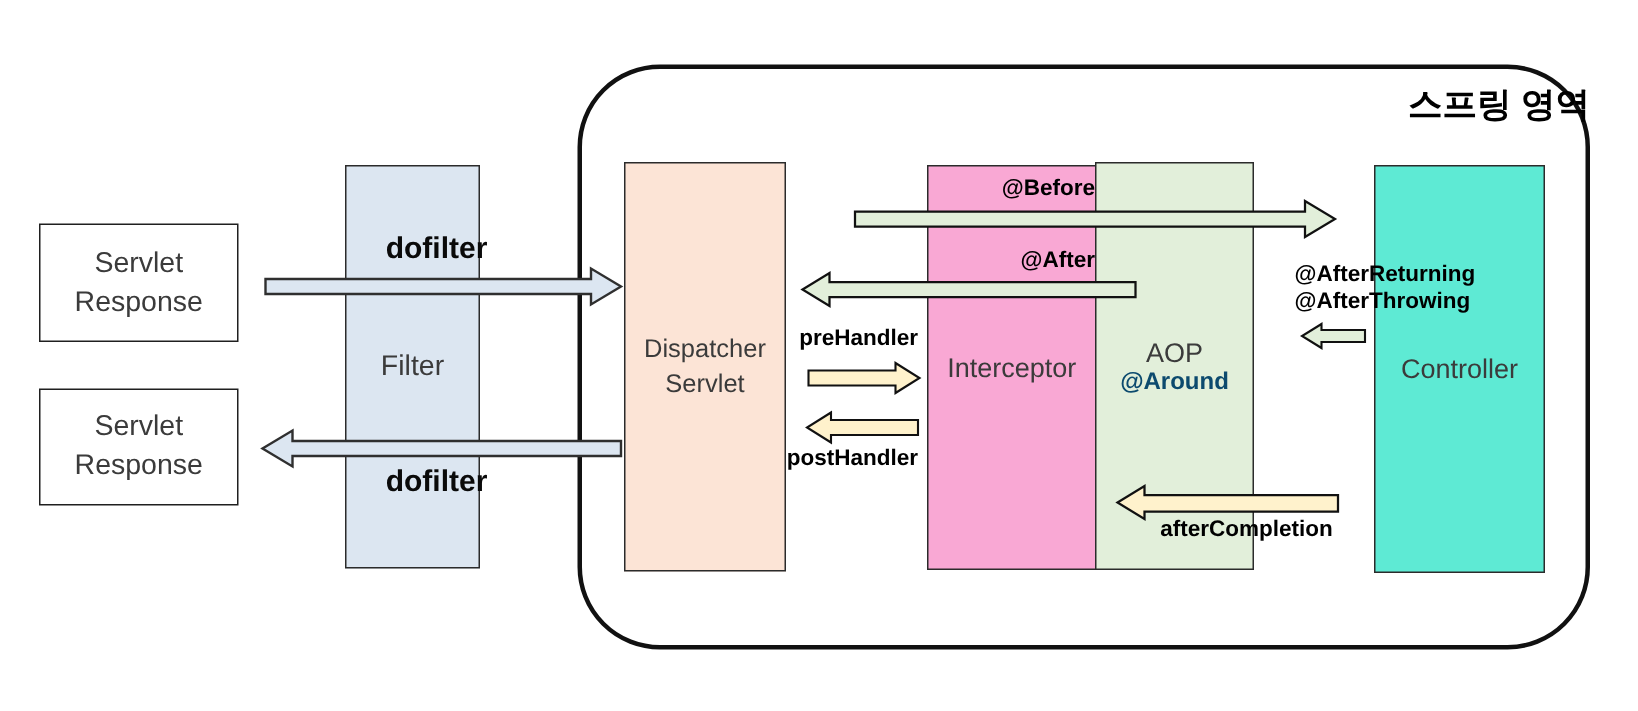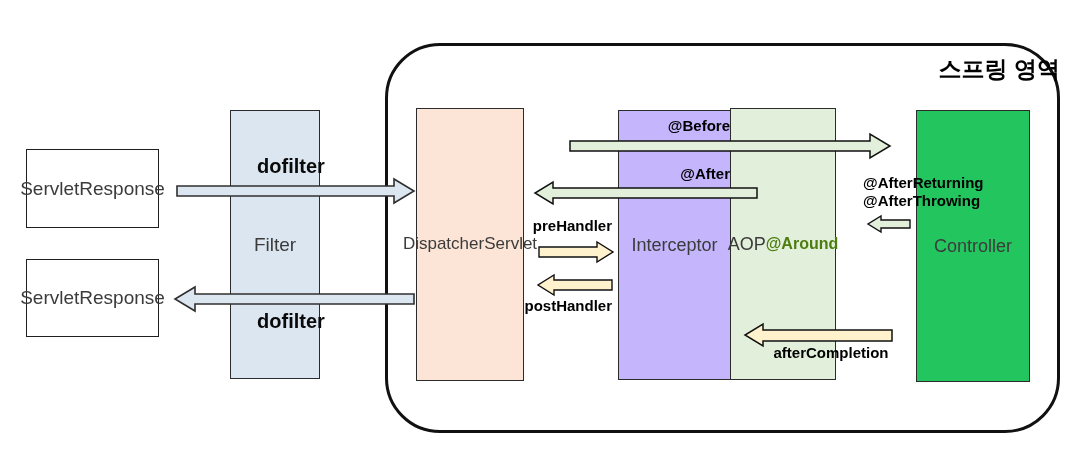--- a/index.html
+++ b/index.html
@@ -1,38 +1,38 @@
 <!DOCTYPE html>
 <html><head>
 <meta charset="utf-8">
 <style>
   html,body{margin:0;padding:0;background:#fff;}
   .stage{
     position:relative;width:1092px;height:474px;background:#fff;overflow:hidden;
     font-family:"Liberation Sans","DejaVu Sans",sans-serif;
   }
-  .box{position:absolute;box-sizing:border-box;display:flex;flex-direction:row;
+  .box{position:absolute;box-sizing:border-box;display:flex;flex-direction:column;
        align-items:center;justify-content:center;text-align:center;color:#3b3b3b;}
   .bordered{border:1.5px solid #1f1f1f;}
   .thin{border:1px solid #2b2b2b;}
   .spring-region{position:absolute;left:385px;top:43px;width:675px;height:390px;
        box-sizing:border-box;border:3px solid #111;border-radius:55px;background:#fff;z-index:0;}
   .z-boxes{z-index:1;}
   #arrow-layer{position:absolute;left:0;top:0;z-index:2;pointer-events:none;}
   .lbl{position:absolute;z-index:3;color:#000;white-space:nowrap;}
   .title{font-size:23px;font-weight:bold;text-align:right;}
   .node-lg{font-size:19px;line-height:1.35;}
   .node-md{font-size:17px;line-height:1.35;}
   .node-one{font-size:18px;}
   .dofilter{font-size:20px;font-weight:bold;text-align:center;color:#0a0a0a;margin-left:16px;}
   .anno{font-size:15px;font-weight:bold;}
   .anno-sm{font-size:15px;font-weight:bold;line-height:18px;}
   .right{text-align:right;}
   .center{text-align:center;}
-  .around-line{font-weight:bold;color:#4d7c0f;font-size:16px;}
+  .around-line{font-weight:bold;color:#0c4a6e;font-size:16px;}
 </style>
 </head>
 <body>
 
 <div class="stage">
 
   <div class="spring-region"></div>
   <div class="lbl title" style="left:385px;top:54px;width:675px;">스프링 영역</div>
 
   <div class="box bordered z-boxes node-lg" style="left:26px;top:149px;width:133px;height:79px;background:#fff;">
@@ -47,30 +47,30 @@
 
   <div class="box thin z-boxes node-lg" style="left: 230px; top: 110px; width: 90px; height: 269px; background-color: rgb(220, 230, 241);">
     <div>Filter</div>
   </div>
 
   <div class="box thin z-boxes node-md" style="left: 416px; top: 108px; width: 108px; height: 273px; background-color: rgb(252, 228, 214);">
     <div>Dispatcher</div>
     <div>Servlet</div>
   </div>
 
-  <div class="box thin z-boxes node-one" style="left: 618px; top: 110px; width: 113px; height: 270px; background-color: #c4b5fd;">
+  <div class="box thin z-boxes node-one" style="left: 618px; top: 110px; width: 113px; height: 270px; background-color: #f9a8d4;">
     <div>Interceptor</div>
   </div>
 
   <div class="box thin z-boxes node-one" style="left: 730px; top: 108px; width: 106px; height: 272px; background-color: rgb(226, 239, 218);">
     <div>AOP</div>
     <div class="around-line">@Around</div>
   </div>
 
-  <div class="box thin z-boxes node-one" style="left: 916px; top: 110px; width: 114px; height: 272px; background-color: #22c55e;">
+  <div class="box thin z-boxes node-one" style="left: 916px; top: 110px; width: 114px; height: 272px; background-color: #5eead4;">
     <div>Controller</div>
   </div>
 
   <svg id="arrow-layer" width="1092" height="474" viewBox="0 0 1092 474">
 
     <polygon points="177,186 394,186 394,179 414,191 394,203 394,196 177,196" stroke="#2f2f2f" stroke-width="1.6" fill="#dce6f1"></polygon>
 
     <polygon points="414,294 195,294 195,287 175,299 195,311 195,304 414,304" stroke="#2f2f2f" stroke-width="1.6" fill="#dce6f1"></polygon>
 
     <polygon points="570,141 870,141 870,134 890,146 870,158 870,151 570,151" stroke="#111" stroke-width="1.5" fill="#e2efda"></polygon>

